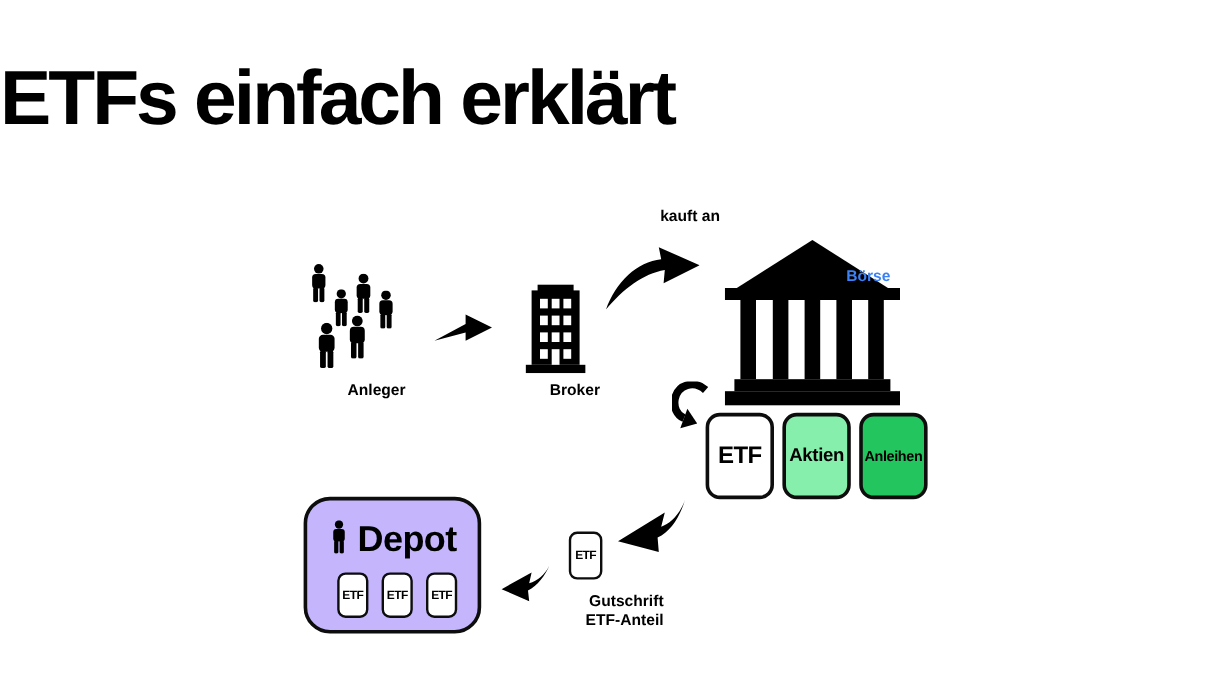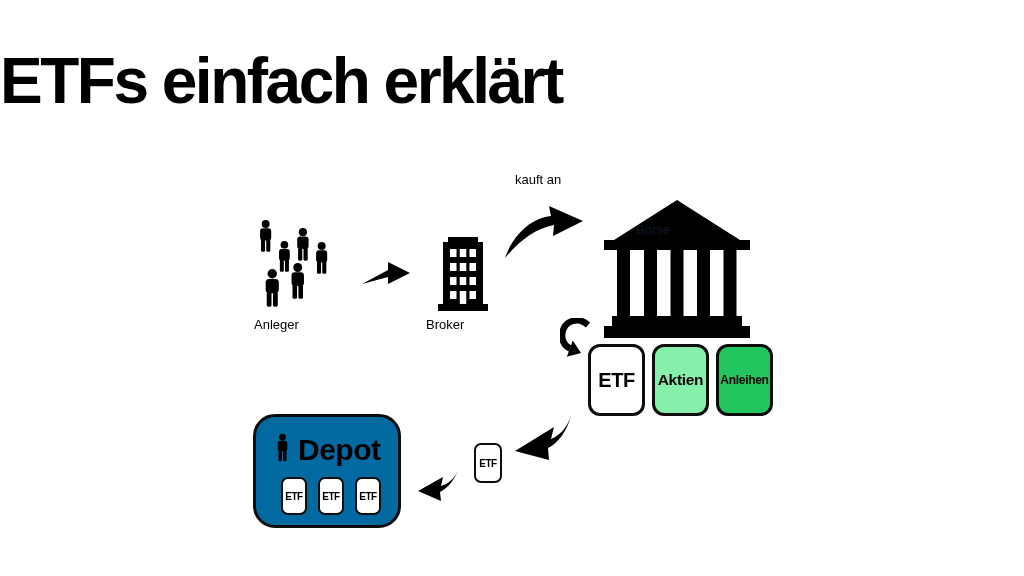--- a/index.html
+++ b/index.html
@@ -1,40 +1,40 @@
 <!DOCTYPE html>
 <html><head>
 <meta charset="utf-8">
 <style>
   html,body{margin:0;padding:0;background:#fff;}
   .canvas{position:relative;width:1024px;height:576px;background:#ffffff;overflow:hidden;
           font-family:"Liberation Sans",sans-serif;color:#000;}
   .abs{position:absolute;}
   .title{top:48px;left:0;width:1024px;text-align:left;font-size:64px;font-weight:800;
          letter-spacing:-2.5px;line-height:1.05;}
-  .lbl{font-size:13px;font-weight:normal;text-align:left;line-height:16px;}
+  .lbl{font-size:13px;font-weight:bold;text-align:right;line-height:16px;}
   .ico svg{display:block;}
   
   .product-box{top:344px;width:57px;height:72px;border:3px solid #0d0d0d;border-radius:12px;
                display:flex;align-items:center;justify-content:center;font-weight:bold;
                box-sizing:border-box;background:#fff;}
   .pb-etf{left:588px;font-size:20px;letter-spacing:-0.5px;}
   .pb-aktien{left:652px;font-size:15.5px;letter-spacing:-0.3px;}
   .pb-anleihen{left:716px;font-size:12px;letter-spacing:-0.3px;}
   
   .depot-box{left:253px;top:414px;width:148px;height:114px;border:3px solid #0d0d0d;
-             border-radius:22px;background:#0369a1;box-sizing:border-box;}
+             border-radius:22px;background:#c4b5fd;box-sizing:border-box;}
   .depot-title{left:42px;top:16px;font-size:30px;font-weight:bold;letter-spacing:-0.5px;line-height:34px;}
   .mini-box{width:26px;height:38px;border:2.5px solid #0d0d0d;border-radius:7px;box-sizing:border-box;
             display:flex;align-items:center;justify-content:center;font-size:10px;font-weight:bold;
             letter-spacing:-0.5px;background:#fff;}
   .credit-box{left:474px;top:443px;width:28px;height:40px;border:2.5px solid #0d0d0d;border-radius:7px;
               box-sizing:border-box;display:flex;align-items:center;justify-content:center;
               font-size:10px;font-weight:bold;letter-spacing:-0.5px;background:#fff;}
-  .boerse-label{top:222px;left:636px;width:146px;color:#0f172a;}
+  .boerse-label{top:222px;left:596px;width:146px;color:#3b82f6;}
 </style>
 </head>
 <body>
 
 <div class="canvas">
 
   <svg width="0" height="0" style="position:absolute" aria-hidden="true">
     <defs>
       <symbol id="person" viewBox="0 0 20 37">
         <circle cx="10" cy="4.6" r="4.6"></circle>
@@ -132,20 +132,24 @@
 
   <div class="abs ico" style="left:505px;top:410px;">
     <svg width="70" height="62" viewBox="0 0 70 62" fill="#000">
       <path d="M66,6 C62,18 54,26 46,29 L49,17 L10,41 L44,50 L43,38 C54,33 62,20 66,6 Z"></path>
     </svg>
   </div>
 
   <div class="abs credit-box">
     <span>ETF</span>
   </div>
+  <div class="abs lbl" style="left:443px;top:493px;width:110px;">
+    <div>Gutschrift</div>
+    <div>ETF-Anteil</div>
+  </div>
 
   <div class="abs ico" style="left:416px;top:467px;">
     <svg width="48" height="38" viewBox="0 0 48 38" fill="#000">
       <path d="M42,4 C38,12 32,17 25,19 L27,10 L2,24 L25,34 L24,25 C32,21 38,13 42,4 Z"></path>
     </svg>
   </div>
 
   <div class="abs depot-box">
     <div class="abs ico" style="left:19px;top:14px;">
       <svg width="15" height="33" viewBox="0 0 20 37" fill="#000">

